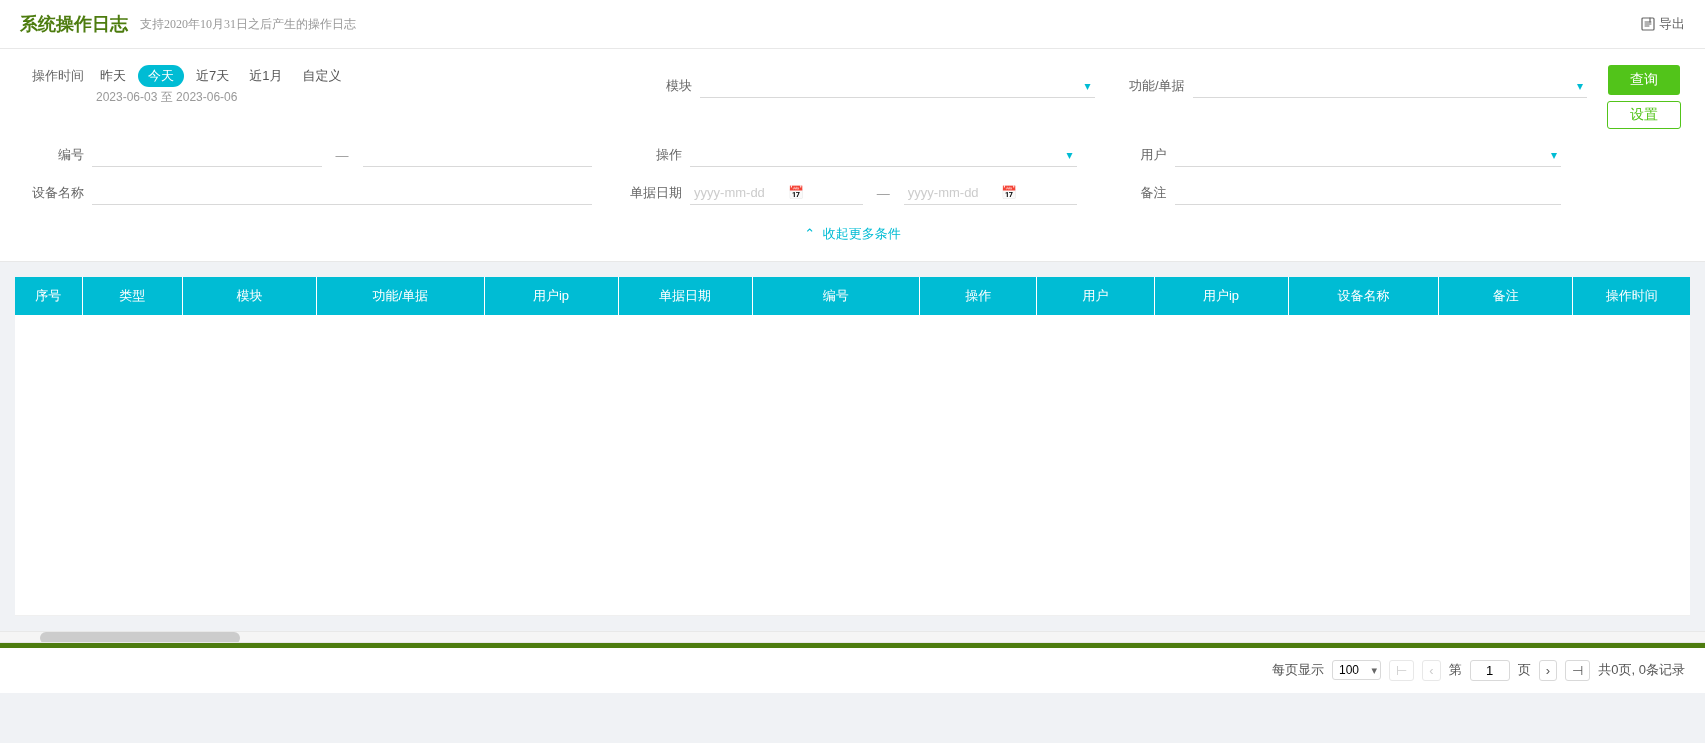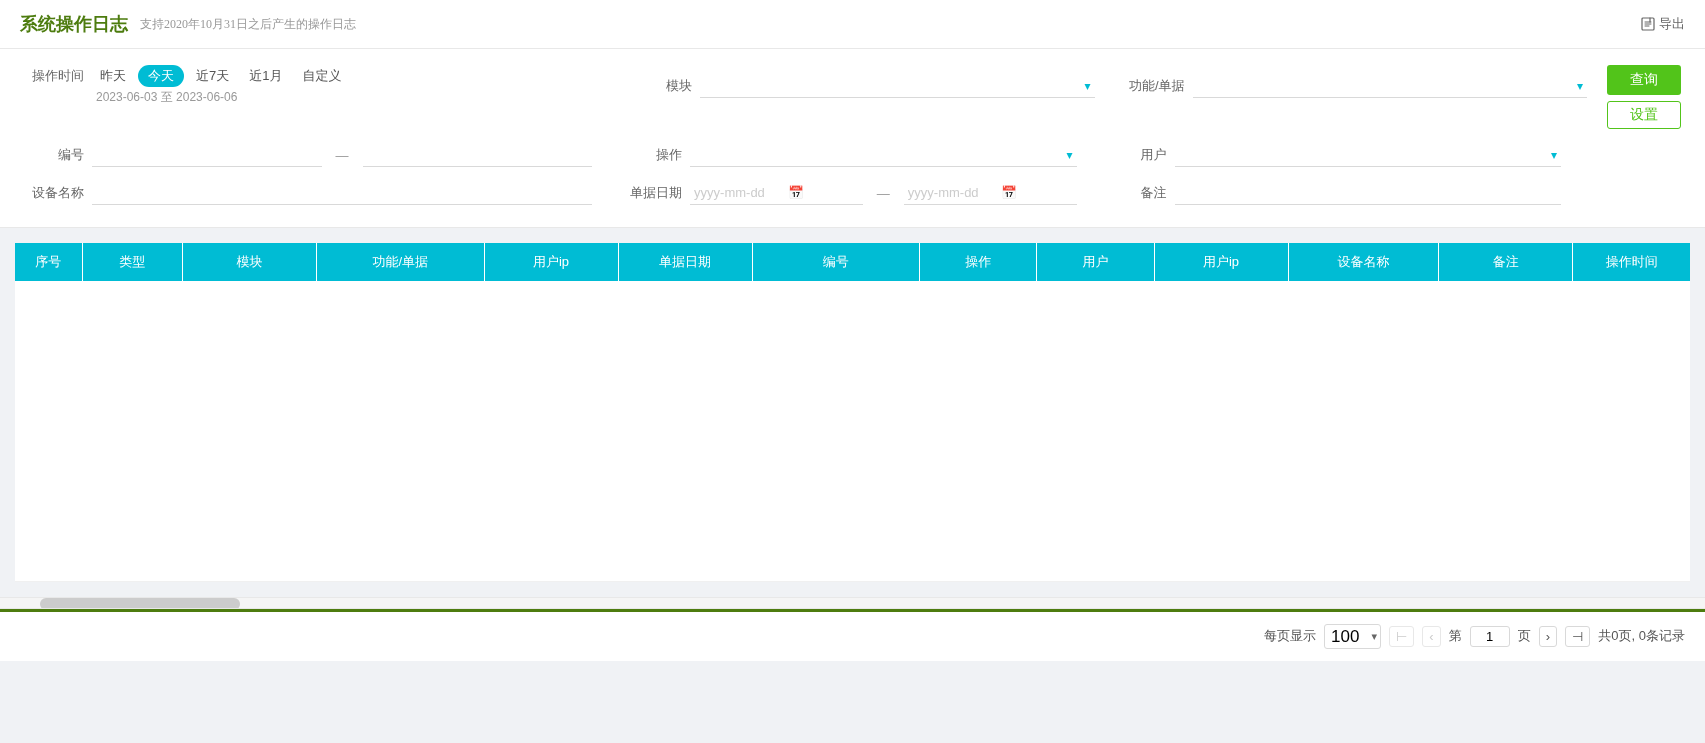--- a/index.html
+++ b/index.html
@@ -123,20 +123,21 @@
       cursor: pointer;
       font-size: 13px;
       margin-left: 4px;
     }
 
     .action-buttons {
       display: flex;
       flex-direction: column;
       gap: 6px;
       margin-left: 20px;
+      align-items: center;
     }
     .query-btn {
       background: #52c41a;
       color: #fff;
       border: none;
       padding: 6px 22px;
       font-size: 14px;
       cursor: pointer;
       border-radius: 3px;
     }
@@ -206,30 +207,30 @@
       width: 200px;
       margin-left: 40px;
     }
 
     .pagination-bar {
       display: flex;
       align-items: center;
       justify-content: flex-end;
       padding: 12px 20px;
       background: #fff;
-      border-top: 3px solid #4d7c0f;
+      border-top: 5px solid #4d7c0f;
       gap: 8px;
       font-size: 13px;
       color: #555;
     }
     .page-size-select {
       border: 1px solid #d9d9d9;
       border-radius: 3px;
       padding: 2px 20px 2px 6px;
-      font-size: 17px;
+      font-size: 12px;
       cursor: pointer;
       outline: none;
       appearance: none;
       background: #fff;
     }
     .page-size-wrapper { position: relative; display: inline-flex; align-items: center; }
     .page-size-arrow {
       position: absolute; right: 4px; top: 50%;
       transform: translateY(-50%);
       font-size: 11px; color: #666; pointer-events: none;
@@ -405,20 +406,24 @@
     <div style="width:30px;"></div>
 
     <div class="filter-item" style="flex:1.2;">
       <span class="filter-label">备注</span>
       <input class="filter-input" type="text" style="flex: 1 1 0%;">
     </div>
 
     <div style="width:100px; margin-left:20px;"></div>
   </div>
 
+  <div class="collapse-bar">
+    <span class="collapse-icon">⌃</span>
+    <span>收起更多条件</span>
+  </div>
 </div>
 
 <div class="table-container">
   <table class="data-table">
     <thead>
       <tr>
         <th class="col-seq">序号</th>
         <th class="col-type">类型</th>
         <th class="col-module">模块</th>
         <th class="col-func">功能/单据</th>

